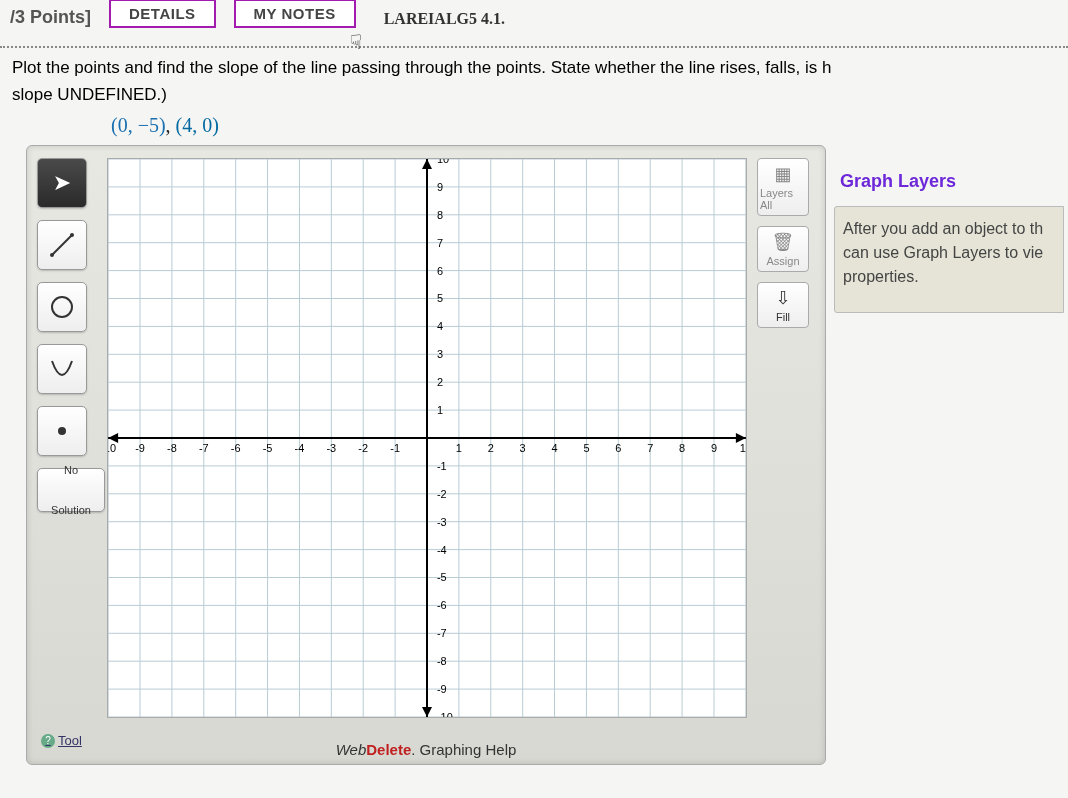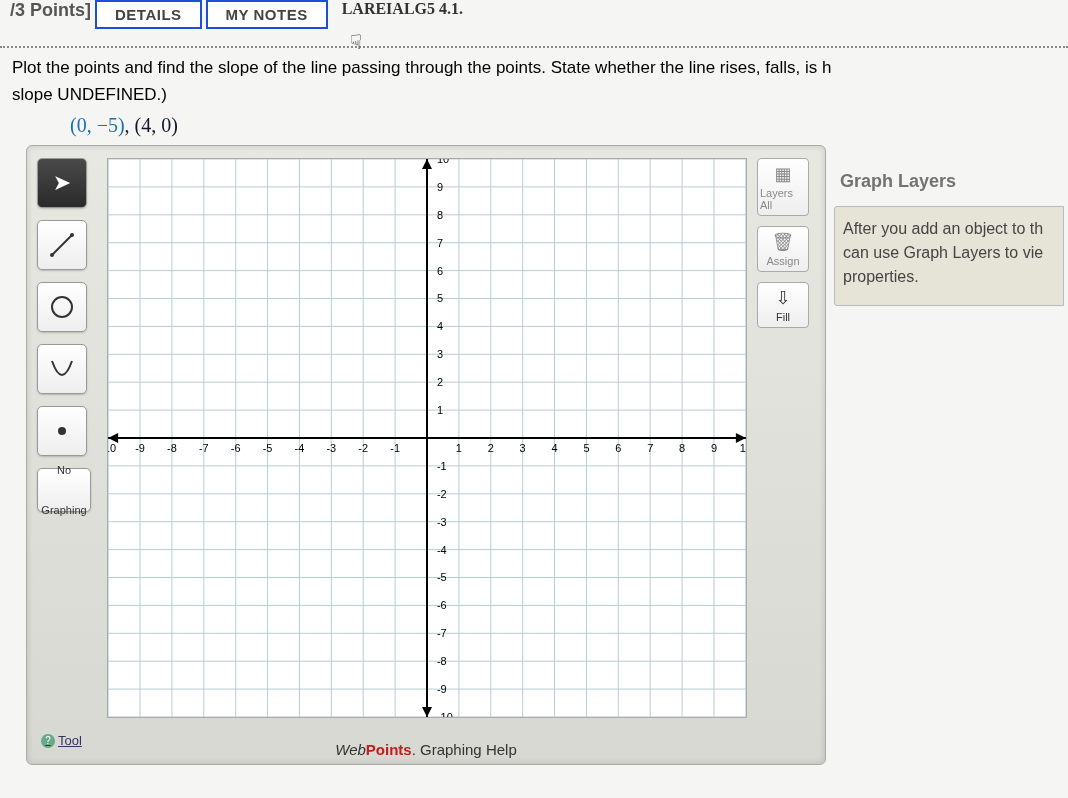--- a/index.html
+++ b/index.html
@@ -7,33 +7,33 @@
     font-family: Arial, Helvetica, sans-serif;
     background: #f5f5f3;
     color: #333;
     width: 1068px;
     height: 798px;
     overflow: hidden;
     position: relative;
   }
   .topbar {
     display: flex;
-    align-items: flex-start;
-    gap: 4px;
+    align-items: flex-end;
+    gap: 18px;
     padding: 0 10px;
     height: 28px;
   }
   .points-label {
     font-weight: bold;
     font-size: 18px;
     color: #555;
   }
   .top-btn {
     background: #fff;
-    border: 2px solid #1d4ed8;
+    border: 2px solid #a21caf;
     padding: 4px 18px;
     font-weight: bold;
     font-size: 15px;
     color: #444;
     cursor: pointer;
     letter-spacing: 0.5px;
   }
   .source-label {
     font-weight: bold;
     font-size: 16px;
@@ -57,22 +57,22 @@
     color: #000000;
     padding: 0 12px;
     line-height: 1.6;
   }
   .question-points {
     font-family: "Times New Roman", serif;
     font-size: 20px;
     padding: 6px 0 4px 70px;
     color: #222;
   }
-  .question-points .pt1 { color: #1a6fb0; }
-  .question-points .pt2 { color: #0f172a; }
+  .question-points .pt1 { color: #1a6fb0; margin-left: 41px; }
+  .question-points .pt2 { color: #0369a1; }
 
   .graph-wrap {
     display: flex;
     align-items: flex-start;
     margin: 4px 0 0 26px;
   }
 
   .graph-panel {
     width: 800px;
     height: 620px;
@@ -100,21 +100,21 @@
     justify-content: center;
     font-size: 22px;
     cursor: pointer;
     box-shadow: 0 1px 2px rgba(0,0,0,0.2);
   }
   .tool-btn.active {
     background: linear-gradient(#4a4a4a,#2a2a2a);
     color: #fff;
   }
   .tool-btn.nosol {
-    width: 54px; height: 44px;
+    width: 68px; height: 44px;
     font-size: 11px;
     line-height: 1.1;
     text-align: center;
     color: #333;
     flex-direction: column;
     gap: 28px;
   }
   .help-link {
     position: absolute;
     left: 14px;
@@ -179,28 +179,28 @@
   .footer-brand .wa { font-weight: normal; font-style: italic; }
   .footer-brand .wb { font-weight: bold; color: #c02020; }
 
   .layers-panel {
     margin-left: 8px;
     width: 230px;
   }
   .layers-header {
     font-weight: bold;
     font-size: 18px;
-    color: #737373;
+    color: #6d28d9;
     padding: 26px 0 14px 6px;
   }
   .layers-body {
     background: #e6e4d6;
     border: 1px solid #bbb;
     border-radius: 3px 0 0 3px;
-    padding: 10px 8px 16px 8px;
+    padding: 10px 8px 23px 8px;
     font-size: 16px;
     color: #444;
     line-height: 1.5;
   }
 </style>
 </head>
 <body>
 
 <div class="topbar">
   <span class="points-label">/3 Points]</span>
@@ -244,21 +244,21 @@
             <path d="M4 6 Q14 34 24 6" stroke="#333" stroke-width="2" fill="none"></path>
           </svg>
       </div>
       <div class="tool-btn">
         <svg width="28" height="28">
             <circle cx="14" cy="14" r="4" fill="#333"></circle>
           </svg>
       </div>
       <div class="tool-btn nosol">
         <span>No</span>
-        <span>Graphing</span>
+        <span>Solution</span>
       </div>
     </div>
 
     <a class="help-link">
       <span class="qicon">?</span>
       <span>Tool</span>
     </a>
 
     <div class="grid-area">
       <svg class="grid-svg" id="gridsvg" viewBox="0 0 640 560">
@@ -362,21 +362,21 @@
         <span class="ico">🗑</span>
         <span>Assign</span>
       </div>
       <div class="rt-btn fill">
         <span class="ico">⇩</span>
         <span>Fill</span>
       </div>
     </div>
 
     <div class="footer-brand">
-      <span class="wa">Web</span><span class="wb">Points</span><span>. Graphing Help</span>
+      <span class="wa">Web</span><span class="wb">Delete</span><span>. Graphing Help</span>
     </div>
   </div>
 
   <div class="layers-panel">
     <div class="layers-header">Graph Layers</div>
     <div class="layers-body">After you add an object to th can use Graph Layers to vie properties.</div>
   </div>
 </div>
 
 </body></html>

